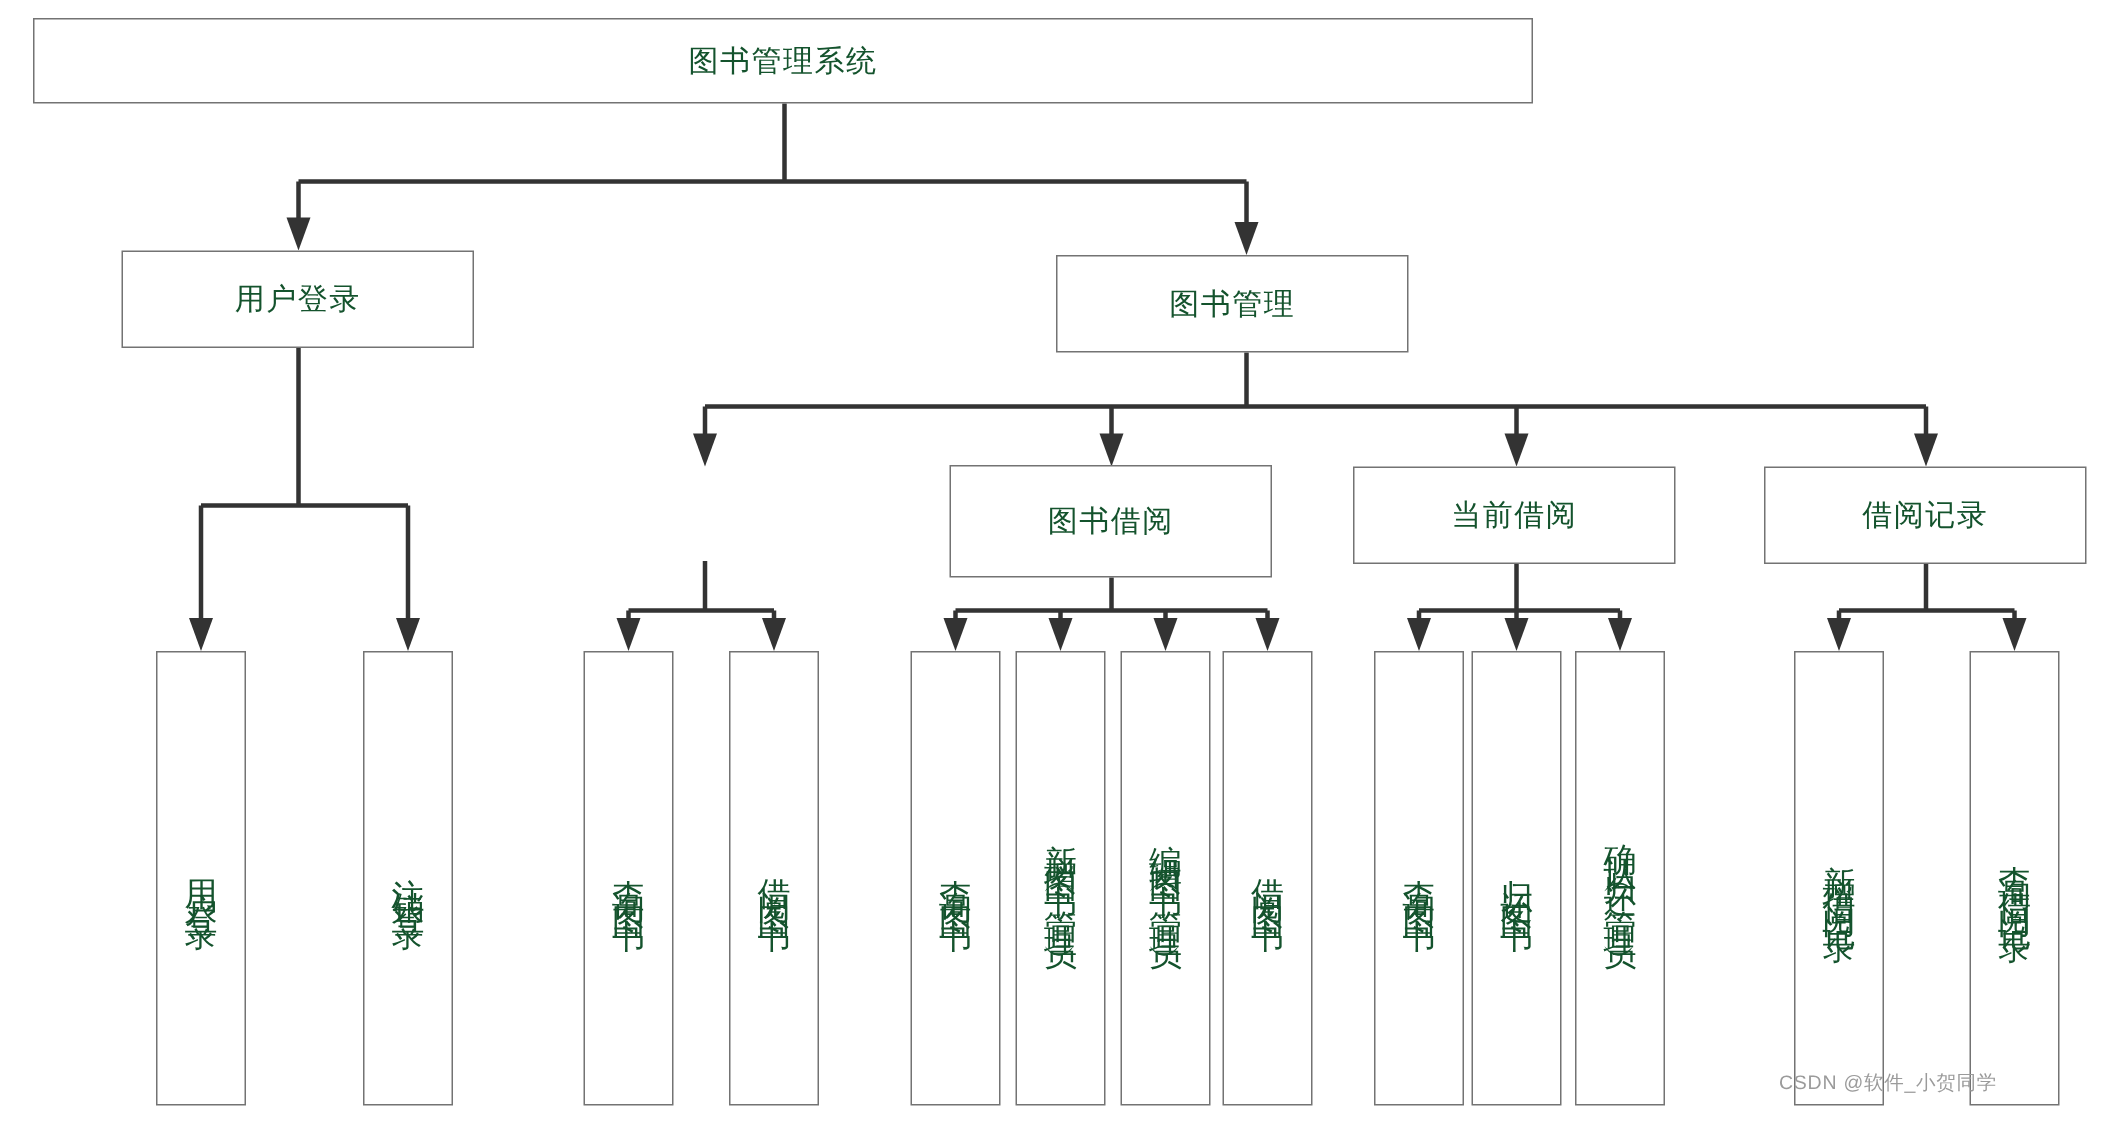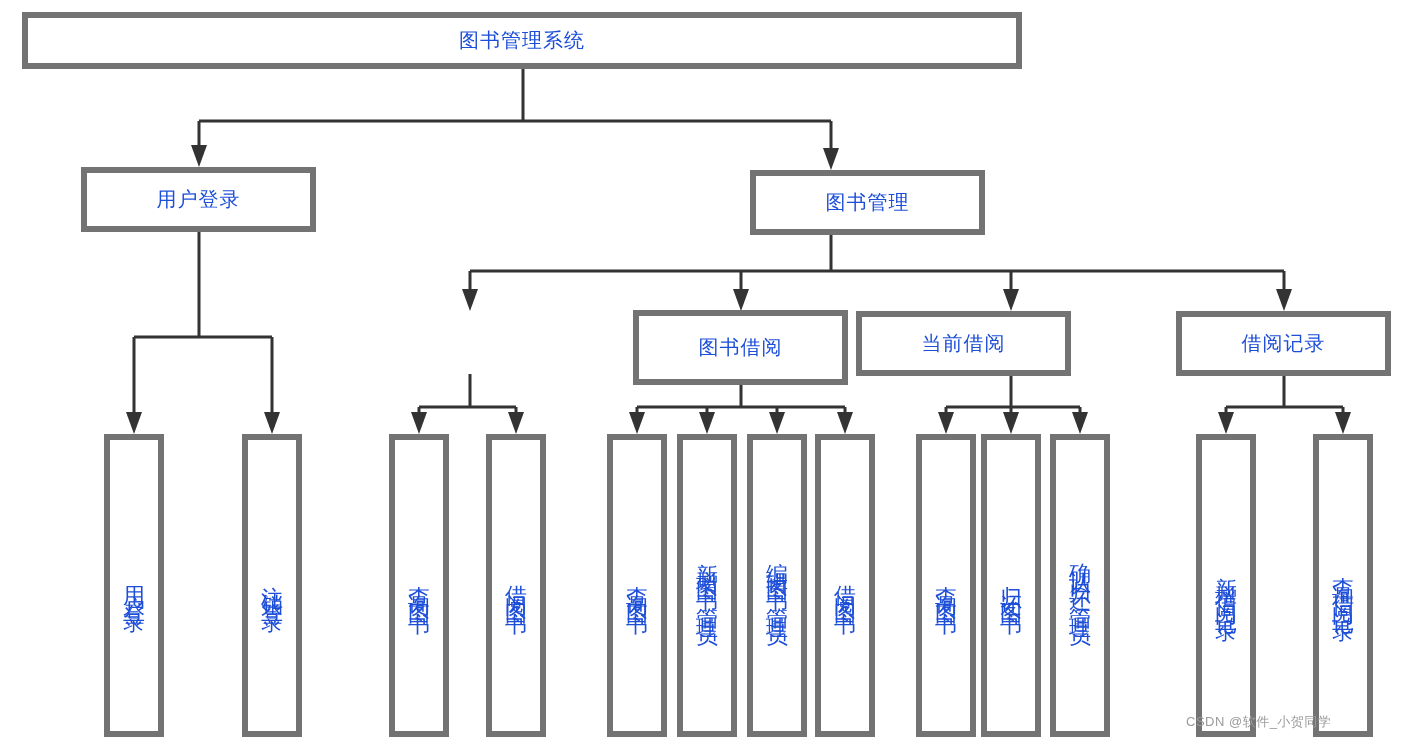--- a/index.html
+++ b/index.html
@@ -7,26 +7,26 @@
     position:relative;
     width:1405px;height:747px;
     background:#fff;
     font-family:"Liberation Sans", sans-serif;
     overflow:hidden;
   }
   .connectors{position:absolute;left:0;top:0;z-index:1;}
   .box{
     position:absolute;
     box-sizing:border-box;
-    border:6px solid #737373;
+    border:1px solid #737373;
     background:#fff;
     display:flex;
     align-items:center;
     justify-content:center;
-    color:#1d4ed8;
+    color:#14532d;
     font-size:20px;
     letter-spacing:1px;
     z-index:2;
     white-space:nowrap;
   }
   .vbox{
     writing-mode:vertical-rl;
     text-orientation:mixed;
     font-size:22px;
     letter-spacing:9px;
@@ -84,24 +84,24 @@
       <polygon points="1003,412 1019,412 1011,434"></polygon>
       <polygon points="1072,412 1088,412 1080,434"></polygon>
       <polygon points="1218,412 1234,412 1226,434"></polygon>
       <polygon points="1335,412 1351,412 1343,434"></polygon>
     </g>
   </svg>
 
   <div class="box" style="left:22px;top:12px;width:1000px;height:57px">图书管理系统</div>
 
   <div class="box" style="left:81px;top:167px;width:235px;height:65px">用户登录</div>
-  <div class="box" style="left:750px;top:170px;width:235px;height:65px">图书管理</div>
+  <div class="box" style="left:704px;top:170px;width:235px;height:65px">图书管理</div>
 
   <div class="box" style="left:633px;top:310px;width:215px;height:75px">图书借阅</div>
-  <div class="box" style="left:856px;top:311px;width:215px;height:65px">当前借阅</div>
+  <div class="box" style="left:902px;top:311px;width:215px;height:65px">当前借阅</div>
   <div class="box" style="left:1176px;top:311px;width:215px;height:65px">借阅记录</div>
 
   <div class="box vbox" style="left:104px;top:434px;width:60px;height:303px">用户登录</div>
   <div class="box vbox" style="left:242px;top:434px;width:60px;height:303px">注销登录</div>
 
   <div class="box vbox" style="left:389px;top:434px;width:60px;height:303px">查询图书</div>
   <div class="box vbox" style="left:486px;top:434px;width:60px;height:303px">借阅图书</div>
 
   <div class="box vbox" style="left:607px;top:434px;width:60px;height:303px">查询图书</div>
   <div class="box vbox" style="left:677px;top:434px;width:60px;height:303px">新增图书（管理员）</div>

